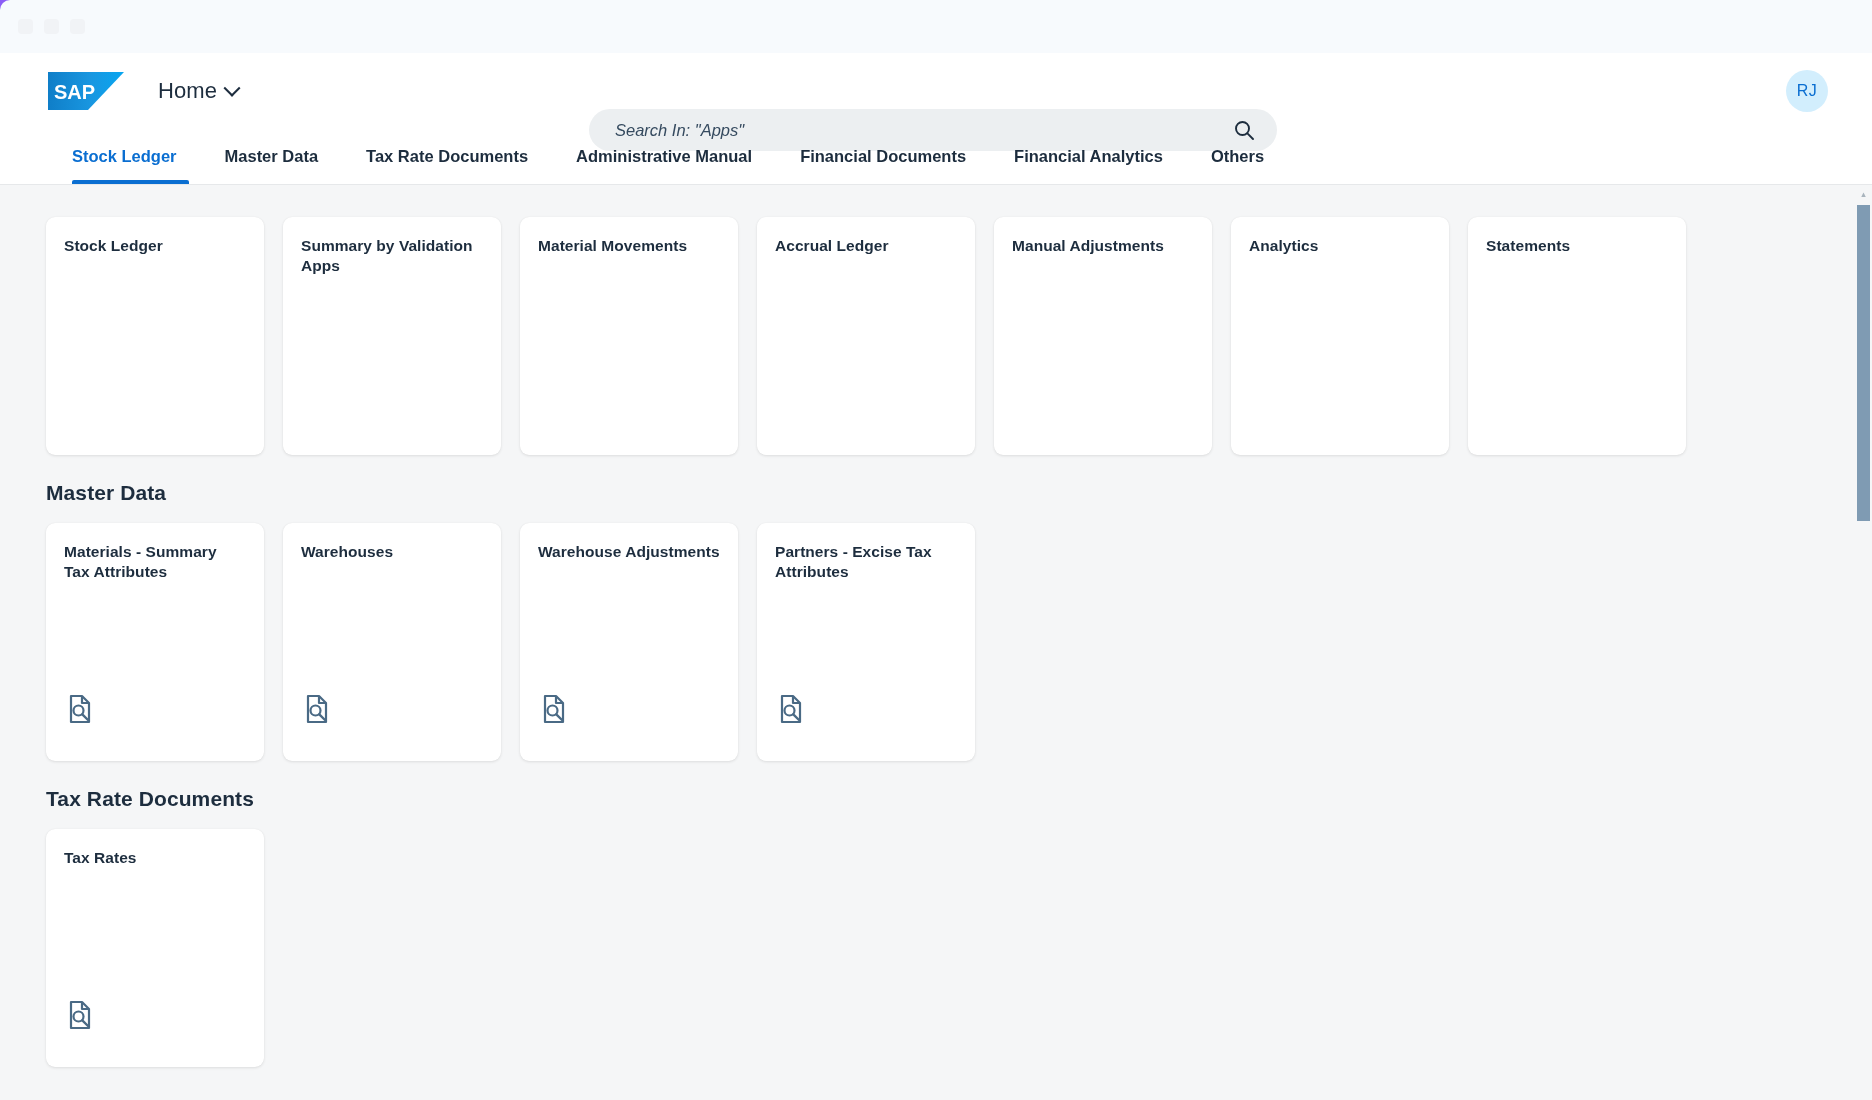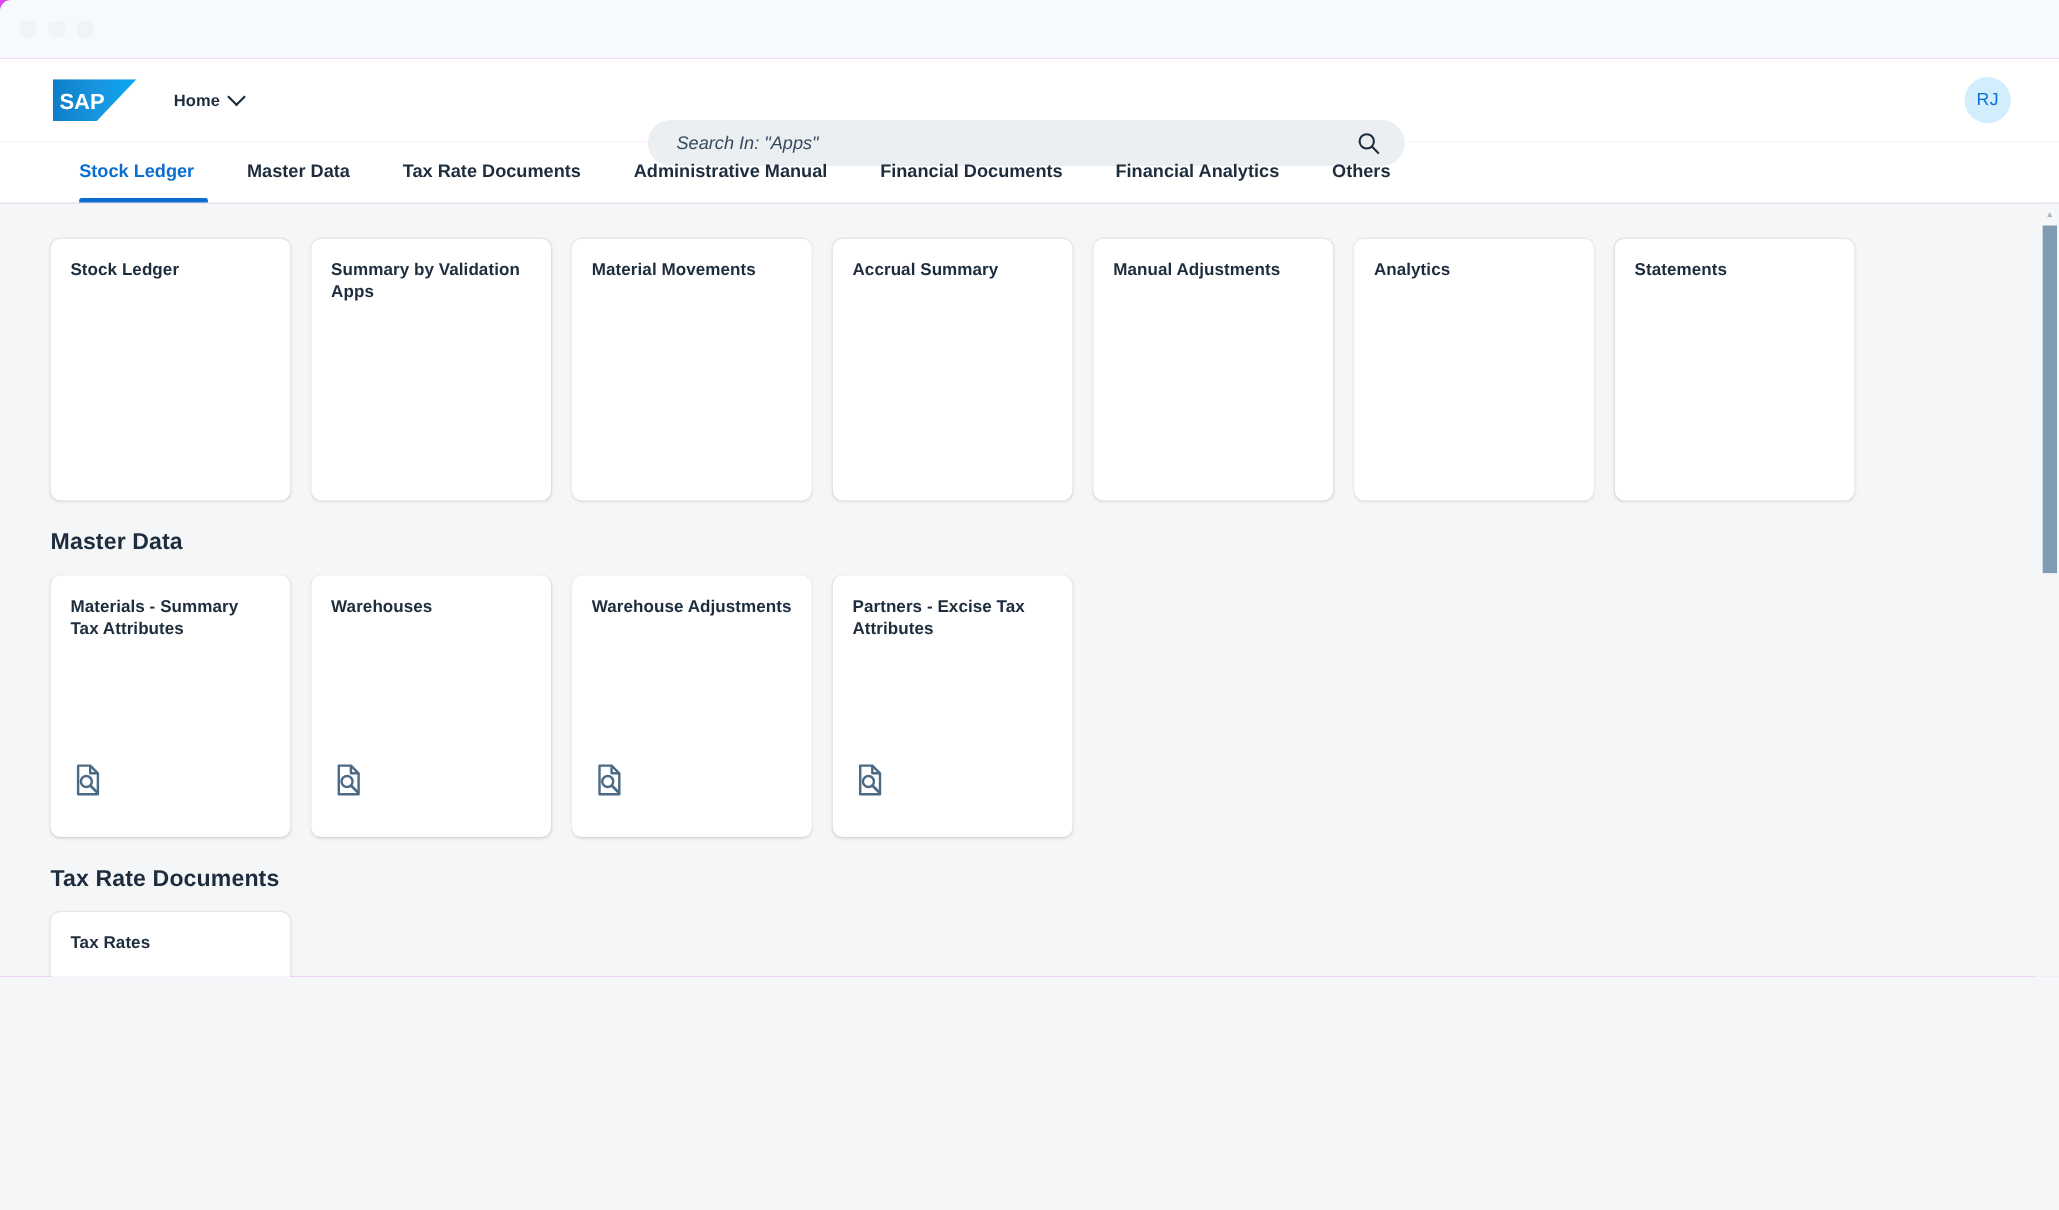--- a/index.html
+++ b/index.html
@@ -9,22 +9,22 @@
     width: 1872px;
     height: 1100px;
     overflow: hidden;
     background: #f5f6f7;
     font-family: "Liberation Sans", sans-serif;
   }
 
   #app {
     position: relative;
     width: 1872px;
-    height: 888px;
-    background: #d946ef;
+    height: 1100px;
+    background: #8b5cf6;
     overflow: hidden;
   }
 
   
   .window-chrome {
     height: 53px;
     width: 100%;
     background: #f7fafd;
     display: flex;
     align-items: center;
@@ -64,22 +64,22 @@
   }
   .sap-logo svg { display:block; }
 
   .home-group {
     display: flex;
     align-items: center;
     gap: 9px;
     cursor: pointer;
   }
   .home-label {
-    font-size: 15px;
-    font-weight: 700;
+    font-size: 22px;
+    font-weight: 400;
     color: #1d2d3e;
     letter-spacing: 0.1px;
     text-align: center;
   }
   .chevron-down {
     width: 12px;
     height: 12px;
     border-right: 2px solid #1d2d3e;
     border-bottom: 2px solid #1d2d3e;
     transform: rotate(45deg) translate(-2px,-2px);
@@ -337,21 +337,21 @@
             <div class="tile">
               <div class="tile-title">Stock Ledger</div>
             </div>
             <div class="tile">
               <div class="tile-title">Summary by Validation Apps</div>
             </div>
             <div class="tile">
               <div class="tile-title">Material Movements</div>
             </div>
             <div class="tile">
-              <div class="tile-title">Accrual Summary</div>
+              <div class="tile-title">Accrual Ledger</div>
             </div>
             <div class="tile">
               <div class="tile-title">Manual Adjustments</div>
             </div>
             <div class="tile">
               <div class="tile-title">Analytics</div>
             </div>
             <div class="tile">
               <div class="tile-title">Statements</div>
             </div>

